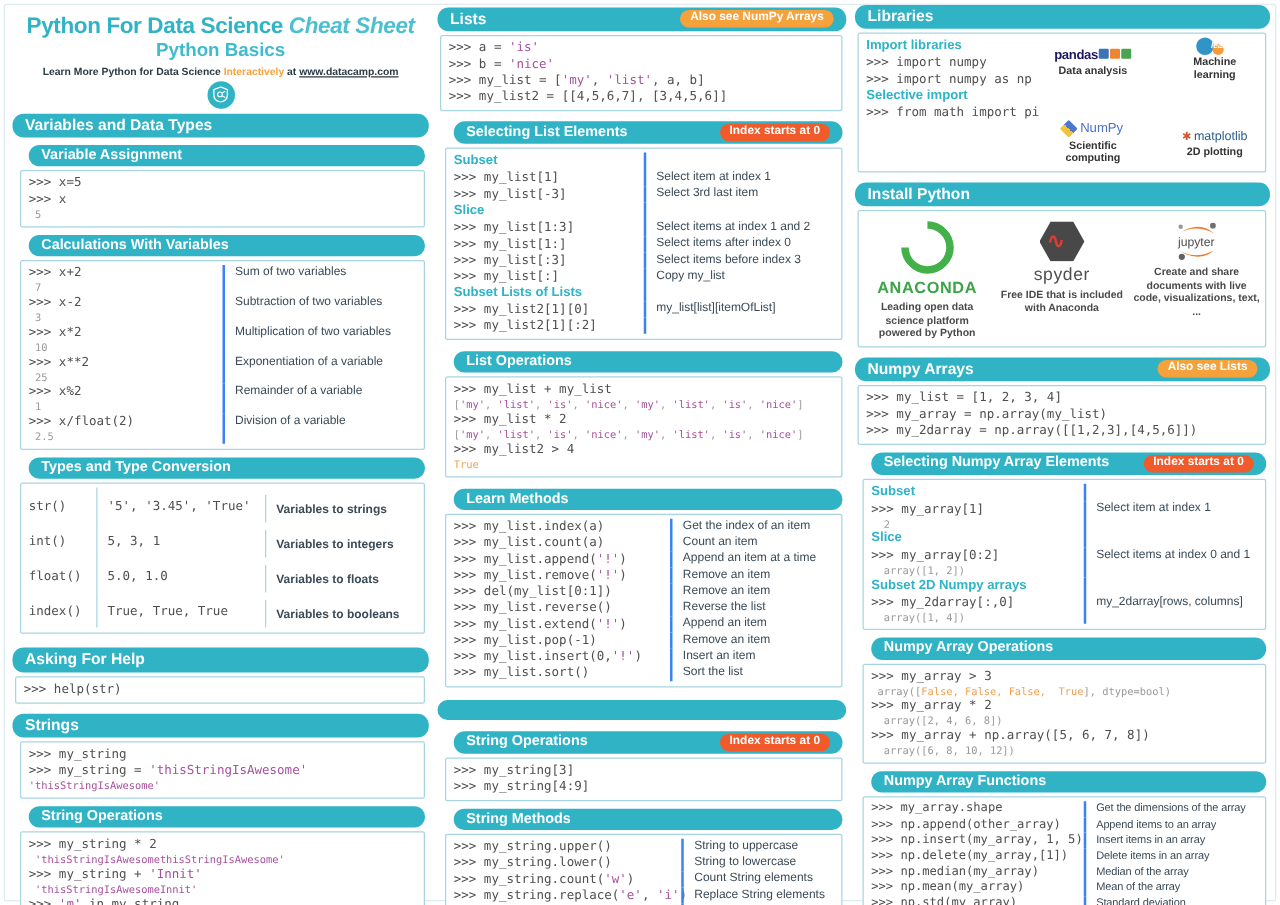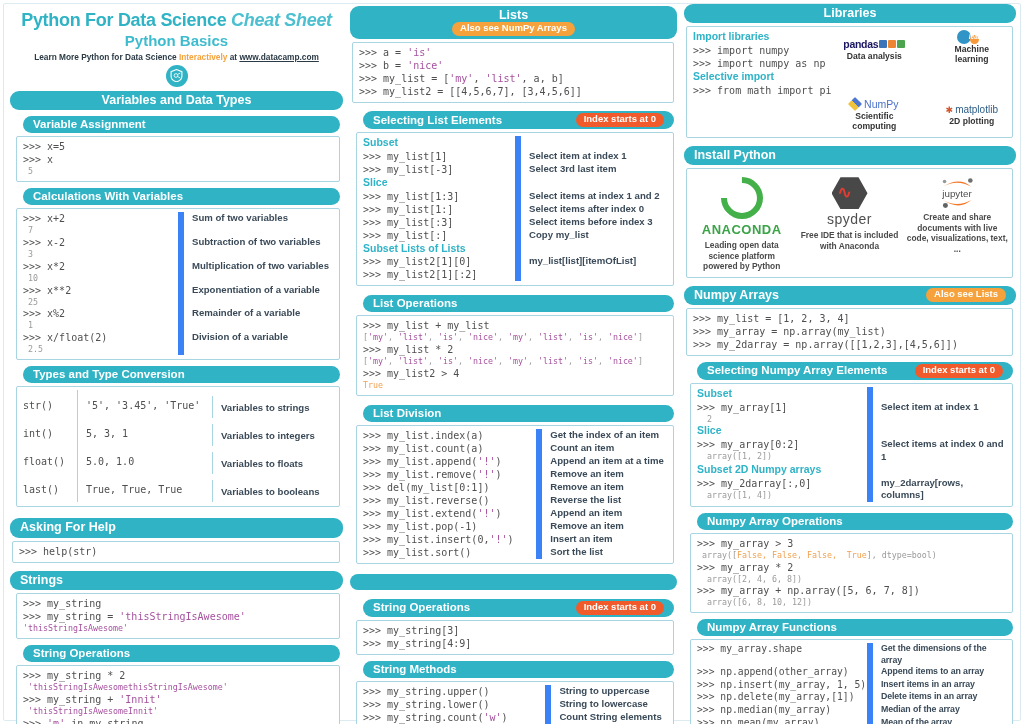--- a/index.html
+++ b/index.html
@@ -21,43 +21,43 @@
   .h-tag .hl{color:#f5a23c;}
   .h-tag a{color:#2b3a45;text-decoration:underline;}
   .dc-badge{width:22px;height:22px;border-radius:50%;background:#2fb3c5;margin:3px auto 4px;display:flex;align-items:center;justify-content:center;}
 
   
   .secbar{
     background:#2fb3c5;border-radius:9px;color:#fff;font-weight:bold;font-size:12.5px;
     padding:2px 10px 3px;display:flex;align-items:center;justify-content:space-between;
     line-height:1.15;margin-top:8px;
   }
-  .secbar.first{margin-top:0;flex-direction:column;}
+  .secbar.first{margin-top:0;}
   .subbar{margin-left:13px;margin-right:3px;font-size:11.5px;margin-top:6px;padding:2px 10px;}
   .divider{height:11px;margin-top:10px;}
   .badge{font-size:9.5px;font-weight:bold;padding:1px 8px 2px;border-radius:9px;white-space:nowrap;color:#fff;}
   .badge.orange{background:#f5a23c;}
   .badge.red{background:#f15b2c;}
 
   
   .cbox{border:1px solid #a8d5e2;border-radius:2px;background:#fff;margin:3px 3px 0 6px;padding:3px 6px 4px;}
   .cbox.full{margin-left:2px;}
 
   .ln{font-family:"DejaVu Sans Mono",monospace;font-size:10px;line-height:1.3;color:#4f4f4f;white-space:pre;}
   .ln.o{font-size:8.3px;line-height:1.3;color:#9a9a9a;}
   .ln.sub{font-family:"Liberation Sans",sans-serif;font-weight:bold;font-size:10.5px;color:#2fb3c7;}
   .s{color:#a6519f;}
   .b{color:#f0a150;}
   .small-mono .ln{font-size:9.7px;}
 
   
   .trow{display:flex;align-items:stretch;}
   .tl{flex:0 0 var(--lw,52%);min-width:0;}
-  .td{flex:1;border-left:6px solid #3b82f6;padding:0 0 0 8px;
-      font-weight:bold;font-size:9.6px;color:#3a4a58;line-height:1.3;min-width:0;}
+  .td{flex:1;border-left:2px solid #3b82f6;padding:0 0 0 8px;
+      font-weight:normal;font-size:9.6px;color:#3a4a58;line-height:1.3;min-width:0;}
   .tight .td{font-size:8.8px;letter-spacing:-0.1px;}
 
   
   .t3row{display:flex;align-items:flex-end;}
   .t3a{flex:0 0 54px;padding:5px 0;}
   .t3b{flex:0 0 126px;border-left:1px solid #a8d5e2;padding:5px 0 5px 8px;}
   .t3c{flex:1;border-left:1px solid #a8d5e2;padding:6px 0 5px 8px;font-weight:bold;font-size:9.6px;color:#3a4a58;}
   .ln-inline{font-family:"DejaVu Sans Mono",monospace;font-size:10px;color:#4f4f4f;}
 
   
@@ -191,21 +191,21 @@
         <div class="t3a"><span class="ln-inline">int()</span></div>
         <div class="t3b"><span class="ln-inline ">5, 3, 1</span></div>
         <div class="t3c">Variables to integers</div>
       </div>
       <div class="t3row">
         <div class="t3a"><span class="ln-inline">float()</span></div>
         <div class="t3b"><span class="ln-inline ">5.0, 1.0</span></div>
         <div class="t3c">Variables to floats</div>
       </div>
       <div class="t3row">
-        <div class="t3a"><span class="ln-inline">last()</span></div>
+        <div class="t3a"><span class="ln-inline">index()</span></div>
         <div class="t3b"><span class="ln-inline b">True, True, True</span></div>
         <div class="t3c">Variables to booleans</div>
       </div>
     </div>
 
   <div class="secbar" style="margin-top:11px">
     <span>Asking For Help</span>
   </div>
   <div class="cbox full">
       <div class="ln c"><span>&gt;&gt;&gt; help(str)</span></div>
@@ -323,21 +323,21 @@
   <div class="cbox">
       <div class="ln c"><span>&gt;&gt;&gt; my_list + my_list</span></div>
       <div class="ln o"><span>[</span><span class="s">'my'</span><span>, </span><span class="s">'list'</span><span>, </span><span class="s">'is'</span><span>, </span><span class="s">'nice'</span><span>, </span><span class="s">'my'</span><span>, </span><span class="s">'list'</span><span>, </span><span class="s">'is'</span><span>, </span><span class="s">'nice'</span><span>]</span></div>
       <div class="ln c"><span>&gt;&gt;&gt; my_list * 2</span></div>
       <div class="ln o"><span>[</span><span class="s">'my'</span><span>, </span><span class="s">'list'</span><span>, </span><span class="s">'is'</span><span>, </span><span class="s">'nice'</span><span>, </span><span class="s">'my'</span><span>, </span><span class="s">'list'</span><span>, </span><span class="s">'is'</span><span>, </span><span class="s">'nice'</span><span>]</span></div>
       <div class="ln c"><span>&gt;&gt;&gt; my_list2 &gt; 4</span></div>
       <div class="ln o"><span class="b">True</span></div>
     </div>
 
   <div class="secbar subbar" style="margin-top:9px">
-    <span>List Division</span>
+    <span>Learn Methods</span>
   </div>
   <div class="cbox" style="--lw:57%">
       <div class="trow">
         <div class="tl">
           <div class="ln c"><span>&gt;&gt;&gt; my_list.index(a)</span></div>
         </div>
         <div class="td">Get the index of an item</div>
       </div>
       <div class="trow">
         <div class="tl">

